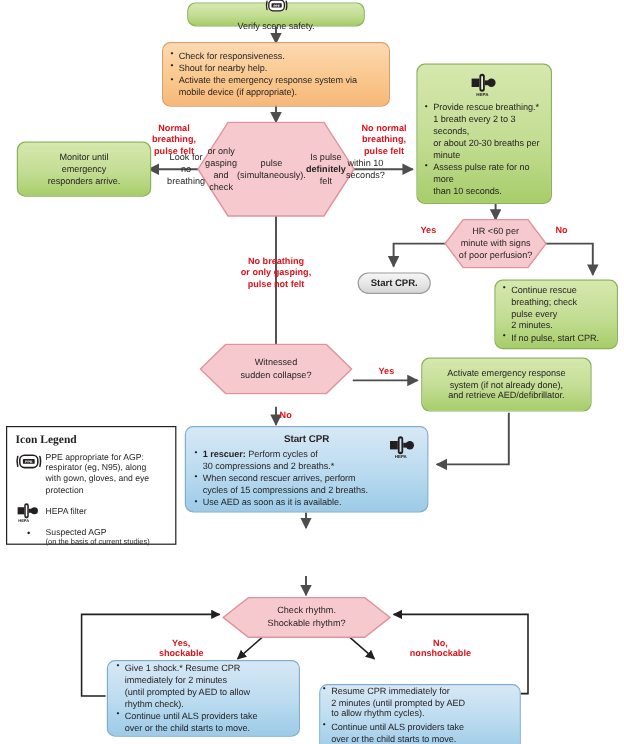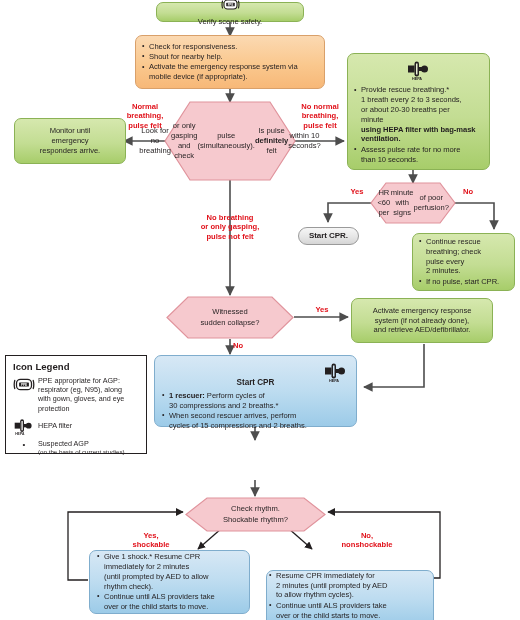--- a/index.html
+++ b/index.html
@@ -90,21 +90,21 @@
   
   #legend{
     position:absolute;
     left:5px;top:355px;width:142px;height:99px;
     border:1px solid #231f20;
     background:#fff;
     box-sizing:border-box;
     padding:5px 6px 4px 6px;
     z-index:5;
   }
-  #legend .ltitle{font-size:9.6px;font-weight:bold;margin:0 0 4px 1px;}
+  #legend .ltitle{font-size:9.6px;font-weight:bold;margin:0 0 4px 1px;font-family:Liberation Serif, serif;}
   .lrow{display:flex;align-items:flex-start;margin-bottom:3px;}
   .lrow .licon{width:24px;flex:0 0 24px;display:flex;justify-content:center;padding-top:1px;}
   .lrow .ltxt{font-size:7.2px;line-height:1.28;padding-left:2px;}
   .lsub{font-size:6.2px;line-height:1.25;}
   .dotcell{width:24px;flex:0 0 24px;text-align:center;font-size:8px;padding-top:1px;}
 </style>
 </head>
 <body>
 
 <div id="chart">
@@ -191,51 +191,50 @@
       <div>within 10 seconds?</div>
     </div>
   </div>
 
   <div class="node rbox green ctr" style="left:14px;top:118px;width:112px;height:46px;">
     <div>Monitor until</div>
     <div>emergency</div>
     <div>responders arrive.</div>
   </div>
 
-  <div class="node rbox green" style="left:347px;top:53px;width:143px;height:117px;justify-content:flex-end;padding-top:5px;">
+  <div class="node rbox green" style="left:347px;top:53px;width:113px;height:117px;justify-content:flex-end;padding-top:5px;">
     <div style="text-align:center;margin-bottom:1px;">
       <svg width="26" height="22" viewBox="0 0 52 44">
         <rect x="4" y="13" width="13" height="14" fill="#231f20"></rect>
         <rect x="17" y="5" width="9" height="30" rx="4.5" fill="#231f20"></rect>
         <rect x="26" y="16" width="6" height="8" fill="#231f20"></rect>
         <circle cx="37" cy="20" r="7" fill="#231f20"></circle>
         <rect x="20" y="9" width="3" height="22" fill="#e9f0d6"></rect>
         <text x="22" y="42" text-anchor="middle" fill="#231f20" font-size="7.5" font-family="Liberation Sans, sans-serif" font-weight="bold">HEPA</text>
       </svg>
     </div>
     <ul class="bl">
       <li>
         <span>Provide rescue breathing.*</span><br>
         <span>1 breath every 2 to 3 seconds,</span><br>
         <span>or about 20-30 breaths per</span><br>
         <span>minute</span><br>
-        <b>using HEPA filter with bag-mask ventilation.</b>
       </li>
       <li>
         <span>Assess pulse rate for no more</span><br>
         <span>than 10 seconds.</span>
       </li>
     </ul>
   </div>
 
   <div class="hexwrap" style="left:370px;top:182px;width:86px;height:42px;">
     <svg width="86" height="42" viewBox="0 0 86 42">
       <polygon points="16,1 70,1 85,21 70,41 16,41 1,21" fill="#f6c9ce" stroke="#e0939c" stroke-width="1.2"></polygon>
     </svg>
-    <div class="hextext" style="flex-direction:row;padding:0 7px;">
+    <div class="hextext" style="flex-direction:column;padding:0 7px;">
       <div>HR &lt;60  per</div>
       <div>minute with signs</div>
       <div>of poor perfusion?</div>
     </div>
   </div>
 
   <div class="node rbox grey ctr" style="left:298px;top:227px;width:61px;height:18px;font-weight:bold;font-size:8px;">
     <div>Start CPR.</div>
   </div>
 
@@ -244,57 +243,58 @@
       <li>
         <span>Continue rescue</span><br>
         <span>breathing; check</span><br>
         <span>pulse every</span><br>
         <span>2 minutes.</span>
       </li>
       <li>If no pulse, start CPR.</li>
     </ul>
   </div>
 
-  <div class="hexwrap" style="left:166px;top:296px;width:128px;height:43px;">
+  <div class="hexwrap" style="left:166px;top:286px;width:128px;height:43px;">
     <svg width="128" height="43" viewBox="0 0 128 43">
       <polygon points="22,1 106,1 127,21.5 106,42 22,42 1,21.5" fill="#f6c9ce" stroke="#e0939c" stroke-width="1.2"></polygon>
     </svg>
     <div class="hextext" style="flex-direction:column;padding:0 12px;">
       <div>Witnessed</div>
       <div>sudden collapse?</div>
     </div>
   </div>
 
   <div class="node rbox green ctr" style="left:351px;top:298px;width:142px;height:45px;">
     <div>Activate emergency response</div>
     <div>system (if not already done),</div>
     <div>and retrieve AED/defibrillator.</div>
   </div>
 
-  <div class="node rbox blue" style="left:154px;top:355px;width:203px;height:72px;justify-content:flex-start;padding:22px 7px;">
+  <div class="node rbox blue" style="left:154px;top:355px;width:203px;height:72px;justify-content:flex-start;padding:5px 7px;">
     <div class="ctr b" style="font-size:8.2px;margin-bottom:2px;">Start CPR</div>
     <div style="position:absolute;right:7px;top:5px;">
       <svg width="26" height="22" viewBox="0 0 52 44">
         <rect x="4" y="13" width="13" height="14" fill="#231f20"></rect>
         <rect x="17" y="5" width="9" height="30" rx="4.5" fill="#231f20"></rect>
         <rect x="26" y="16" width="6" height="8" fill="#231f20"></rect>
         <circle cx="37" cy="20" r="7" fill="#231f20"></circle>
         <rect x="20" y="9" width="3" height="22" fill="#cfe4f3"></rect>
         <text x="22" y="42" text-anchor="middle" fill="#231f20" font-size="7.5" font-family="Liberation Sans, sans-serif" font-weight="bold">HEPA</text>
       </svg>
     </div>
     <ul class="bl">
       <li>
         <b>1 rescuer:</b><span> Perform cycles of</span><br>
         <span>30 compressions and 2 breaths.*</span>
       </li>
       <li>
         <span>When second rescuer arrives, perform</span><br>
         <span>cycles of 15 compressions and 2 breaths.</span>
       </li>
+      <li>Use AED as soon as it is available.</li>
     </ul>
   </div>
 
 
   <div class="hexwrap" style="left:185px;top:497px;width:141px;height:35px;">
     <svg width="141" height="35" viewBox="0 0 141 35">
       <polygon points="22,1 119,1 140,17.5 119,34 22,34 1,17.5" fill="#f6c9ce" stroke="#e0939c" stroke-width="1.2"></polygon>
     </svg>
     <div class="hextext" style="flex-direction:column;padding:0 12px;">
       <div>Check rhythm.</div>

